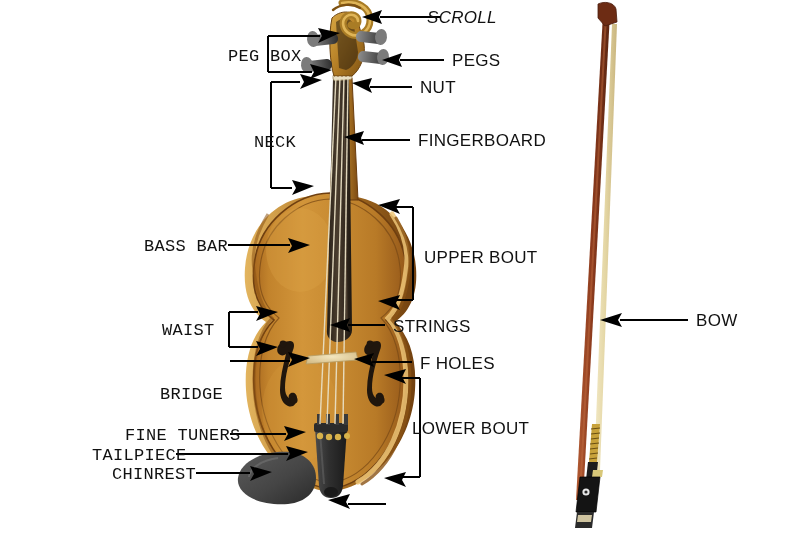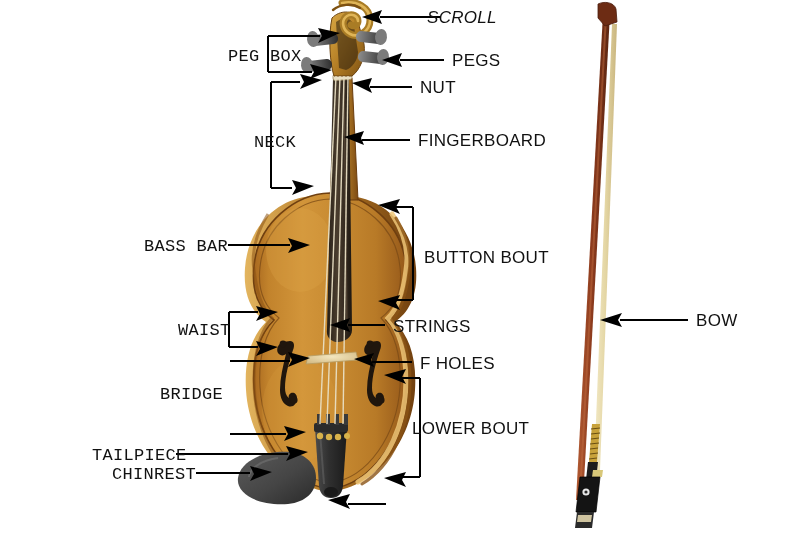--- a/index.html
+++ b/index.html
@@ -382,32 +382,33 @@
   <div class="lbl r" style="left:452px;top:52px;">PEGS</div>
 
   <div class="lbl r" style="left:420px;top:79px;">NUT</div>
 
   <div class="lbl l" style="left:222px;top:134px;margin-left:32px;">NECK</div>
 
   <div class="lbl r" style="left:418px;top:132px;">FINGERBOARD</div>
 
   <div class="lbl l" style="left:144px;top:238px;">BASS BAR</div>
 
-  <div class="lbl r" style="left:424px;top:249px;">BUTTON BOUT</div>
-
-  <div class="lbl l" style="left:178px;top:322px;text-align:right;">WAIST</div>
+  <div class="lbl r" style="left:424px;top:249px;">UPPER BOUT</div>
+
+  <div class="lbl l" style="left:162px;top:322px;text-align:right;">WAIST</div>
 
   <div class="lbl r" style="left:393px;top:318px;">STRINGS</div>
 
   <div class="lbl l" style="left:160px;top:355px;margin-top:31px;">BRIDGE</div>
 
   <div class="lbl r" style="left:420px;top:355px;">F HOLES</div>
 
   <div class="lbl r" style="left:412px;top:420px;">LOWER BOUT</div>
 
+  <div class="lbl l" style="left:125px;top:427px;">FINE TUNERS</div>
 
   <div class="lbl l" style="left:92px;top:447px;">TAILPIECE</div>
 
   <div class="lbl l" style="left:112px;top:466px;text-align:right;">CHINREST</div>
 
 
   <div class="lbl r" style="left:696px;top:312px;">BOW</div>
 
 </div>
 

